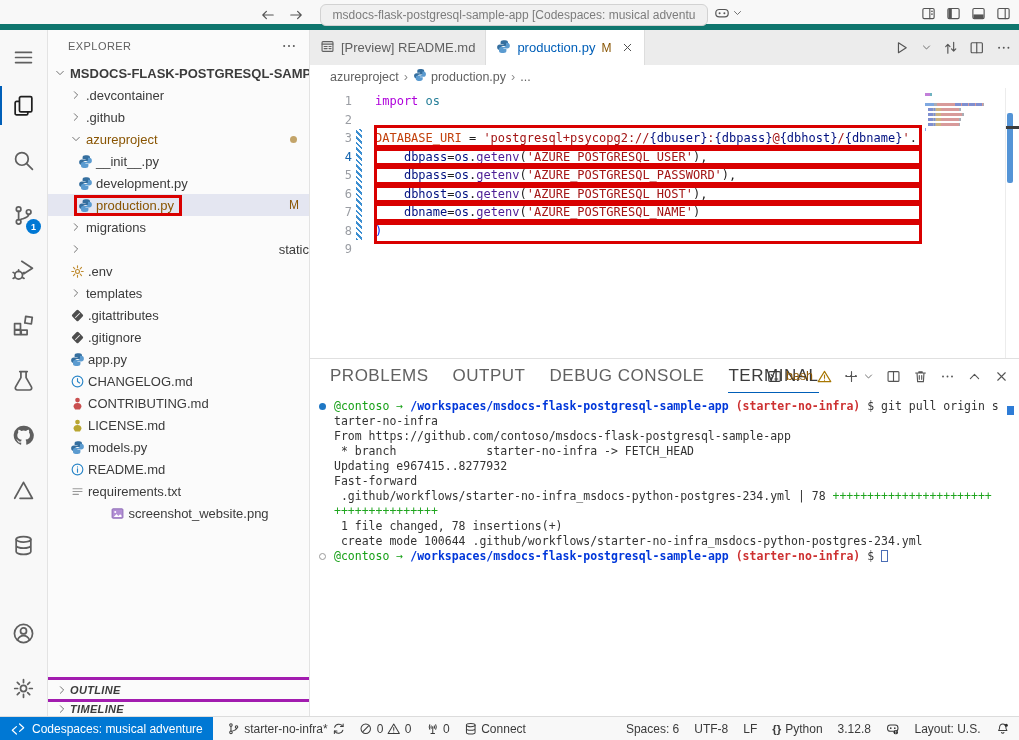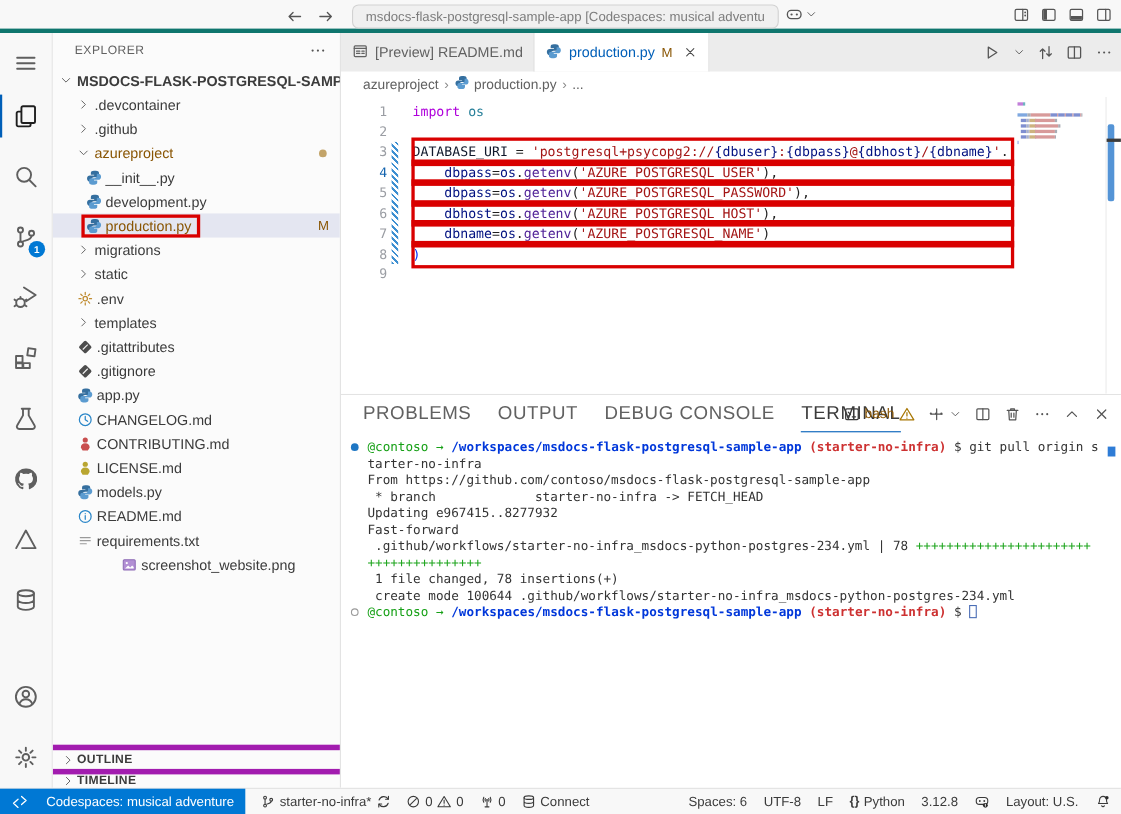--- a/index.html
+++ b/index.html
@@ -3,21 +3,21 @@
 <meta charset="utf-8">
 <style>
   html,body{margin:0;padding:0;background:#fff;width:1019px;height:740px;overflow:hidden;
     font-family:"Liberation Sans","DejaVu Sans",sans-serif;-webkit-font-smoothing:antialiased;}
   *{box-sizing:border-box;}
   .mono{font-family:"DejaVu Sans Mono",monospace;}
   .ic{display:inline-flex;align-items:center;justify-content:center;color:#555;}
   .ic svg{width:16px;height:16px;display:block;}
 
   
-  .titlebar{position:relative;height:30px;background:#f8f8f8;border-bottom:4px solid #0f766e;}
+  .titlebar{position:relative;height:30px;background:#f8f8f8;border-bottom:6px solid #0f766e;}
   .nav-arrows{position:absolute;left:260px;top:7px;display:flex;gap:12px;color:#7a7a7a;}
   .searchbox{position:absolute;left:320px;top:4px;width:388px;height:22px;background:#f0f0f0;
     border:1px solid #d2d2d2;border-radius:6px;display:flex;align-items:center;justify-content:center;
     font-size:12px;color:#7c7c7c;overflow:hidden;white-space:nowrap;}
   .copilot-group{position:absolute;left:714px;top:5px;display:flex;align-items:center;gap:2px;color:#6a6a6a;}
   .win-controls{position:absolute;right:8px;top:6px;display:flex;gap:10px;color:#666;}
   .win-controls .ic svg{width:15px;height:15px;}
 
   
   .main{display:flex;height:686px;}
@@ -45,22 +45,22 @@
   .trow .chev svg{width:12px;height:12px;}
   .trow .ficon{width:18px;flex:0 0 18px;display:flex;align-items:center;justify-content:center;}
   .trow .ficon svg{width:15px;height:15px;}
   .trow .lbl{padding-left:2px;}
   .trow .lbl.bold{font-weight:700;}
   .trow .lbl.gold{color:#895503;}
   .redbox{display:inline-flex;align-items:center;outline:3px solid #d90000;outline-offset:-1px;padding:1px 6px 1px 0;}
   .gold-badge{margin-left:auto;margin-right:10px;color:#895503;font-size:12px;}
   .gold-dot{margin-left:auto;margin-right:12px;width:7px;height:7px;border-radius:50%;background:#c3a469;}
   .sb-sections{flex:0 0 auto;}
-  .sb-sec{height:22px;border-top:5px solid #a21caf;display:flex;align-items:center;font-size:11px;font-weight:700;
-    color:#3b3b3b;letter-spacing:.03em;padding-left:6px;cursor:pointer;}
+  .sb-sec{height:22px;border-top:3px solid #a21caf;display:flex;align-items:center;font-size:11px;font-weight:700;
+    color:#3b3b3b;letter-spacing:.03em;padding-left:6px;cursor:pointer;font-style:italic;}
   .sb-sec .chev{width:16px;display:flex;justify-content:center;color:#646464;}
   .sb-sec .chev svg{width:12px;height:12px;}
   .sb-sec:last-child{height:17px;overflow:hidden;}
 
   
   .editor-col{flex:1;display:flex;flex-direction:column;min-width:0;}
   .tabbar{height:35px;background:#ececec;display:flex;align-items:stretch;position:relative;flex:0 0 auto;}
   .tab{display:flex;align-items:center;gap:6px;padding:0 10px;font-size:13px;color:#616161;border-right:1px solid #ddd;cursor:pointer;}
   .tab .ficon svg{width:15px;height:15px;}
   .tab.active{background:#fff;color:#005FB8;}
@@ -74,21 +74,21 @@
   .breadcrumb .ficon svg{width:14px;height:14px;}
   .bc-sep{color:#8a8a8a;padding:0 1px;}
 
   
   .code-wrap{position:relative;flex:1;background:#fff;overflow:hidden;}
   .code-lines{padding-top:4px;}
   .cl{height:18.5px;display:flex;align-items:center;}
   .cl .ln{flex:0 0 42px;text-align:right;color:#9a9da3;font-size:12px;font-family:"DejaVu Sans Mono",monospace;}
   .cl .ln.active{color:#1464ae;}
   .cl .lc{margin-left:23px;font-size:12px;font-family:"DejaVu Sans Mono",monospace;white-space:pre;}
-  .tk-kw{color:#AF00DB}.tk-mod{color:#267F99}.tk-const{color:#0f172a}.tk-var{color:#001080}
+  .tk-kw{color:#AF00DB}.tk-mod{color:#267F99}.tk-const{color:#c2410c}.tk-var{color:#001080}
   .tk-pl{color:#1f1f1f}.tk-str{color:#A31515}.tk-ph{color:#001080}.tk-fn{color:#4c1d95}.tk-br{color:#0431FA}
   .hatch{position:absolute;left:46px;width:6px;background:repeating-linear-gradient(45deg,#3d8fd1 0 1.8px,#ffffff 1.8px 4px);}
   .anno-box{position:absolute;border:3px solid #d90000;pointer-events:none;}
   .anno-bar{position:absolute;height:6px;background:#d90000;pointer-events:none;}
   .minimap{position:absolute;left:615px;top:0;width:80px;bottom:0;padding-top:4px;}
   .mm-row{height:5px;display:flex;align-items:center;}
   .mm-seg{height:2.3px;display:inline-block;}
   .overview{position:absolute;right:0;top:0;width:14px;bottom:0;border-left:1px solid #ececec;background:#fff;}
   .ov-blue{position:absolute;left:1px;top:25px;width:6px;height:70px;background:#5494d6;border-radius:2px;}
   .ov-dark{position:absolute;left:0;top:38px;width:14px;height:2.5px;background:#3c3c3c;}
@@ -112,21 +112,21 @@
   .t-g{color:#16a016;}
   .t-b{color:#0037DA;font-weight:bold;}
   .t-r{color:#cd3131;font-weight:bold;}
   .t-gr{color:#1fa51f;}
   .t-cursor{display:inline-block;width:7px;height:12px;border:1.3px solid #4a6db5;vertical-align:-2px;}
   .scroll-marker{position:absolute;top:7px;right:5px;width:7px;height:9px;background:#2e7cd6;}
 
   
   .statusbar{height:24px;background:#f8f8f8;border-top:1px solid #dcdcdc;display:flex;align-items:center;
     font-size:12px;color:#3b3b3b;}
-  .sb-remote{height:100%;background:#0078d4;color:#fff;display:flex;align-items:center;gap:16px;padding:0 10px;cursor:pointer;}
+  .sb-remote{height:100%;background:#0078d4;color:#fff;display:flex;align-items:center;gap:6px;padding:0 10px;cursor:pointer;}
   .sb-remote .ic{color:#fff;}
   .sb-item{display:flex;align-items:center;gap:4px;margin-left:14px;cursor:pointer;white-space:nowrap;}
   .sb-item .ic{color:#3b3b3b;}
   .sb-item .ic svg{width:13.5px;height:13.5px;}
   .sb-right{margin-left:auto;display:flex;align-items:center;padding-right:10px;}
   .sb-right .sb-item{margin-left:15px;}
   .braces-txt{font-size:11.5px;font-weight:bold;color:#3b3b3b;}
 </style>
 </head>
 <body>
@@ -373,21 +373,21 @@
           <span class="gold-badge">M</span>
         </div>
         <div class="trow" style="padding-left: 20px;">
           <span class="chev">
             <svg viewBox="0 0 16 16" fill="none" stroke="currentColor" stroke-width="1.2" stroke-linecap="round" stroke-linejoin="round">
               <path d="M5.8 3.6L10.2 8l-4.4 4.4"></path>
             </svg>
           </span>
           <span class="lbl">migrations</span>
         </div>
-        <div class="trow" style="padding-left: 20px;">
+        <div class="trow" style="padding-left: 20px; justify-content: space-between;">
           <span class="chev">
             <svg viewBox="0 0 16 16" fill="none" stroke="currentColor" stroke-width="1.2" stroke-linecap="round" stroke-linejoin="round">
               <path d="M5.8 3.6L10.2 8l-4.4 4.4"></path>
             </svg>
           </span>
           <span class="lbl">static</span>
         </div>
         <div class="trow" style="padding-left: 20px;">
           <span class="ficon">
             <svg viewBox="0 0 16 16" fill="none" stroke="currentColor" stroke-width="1.2" stroke-linecap="round" stroke-linejoin="round" style="color:#bf8b30">

